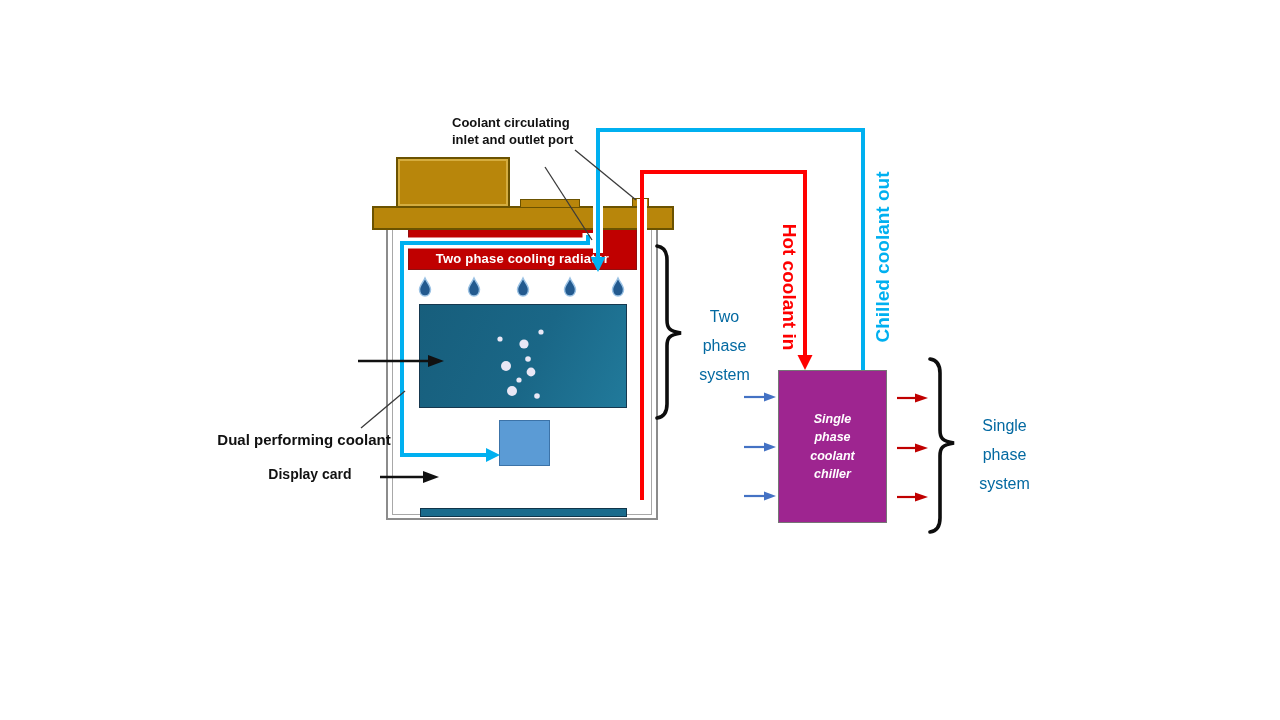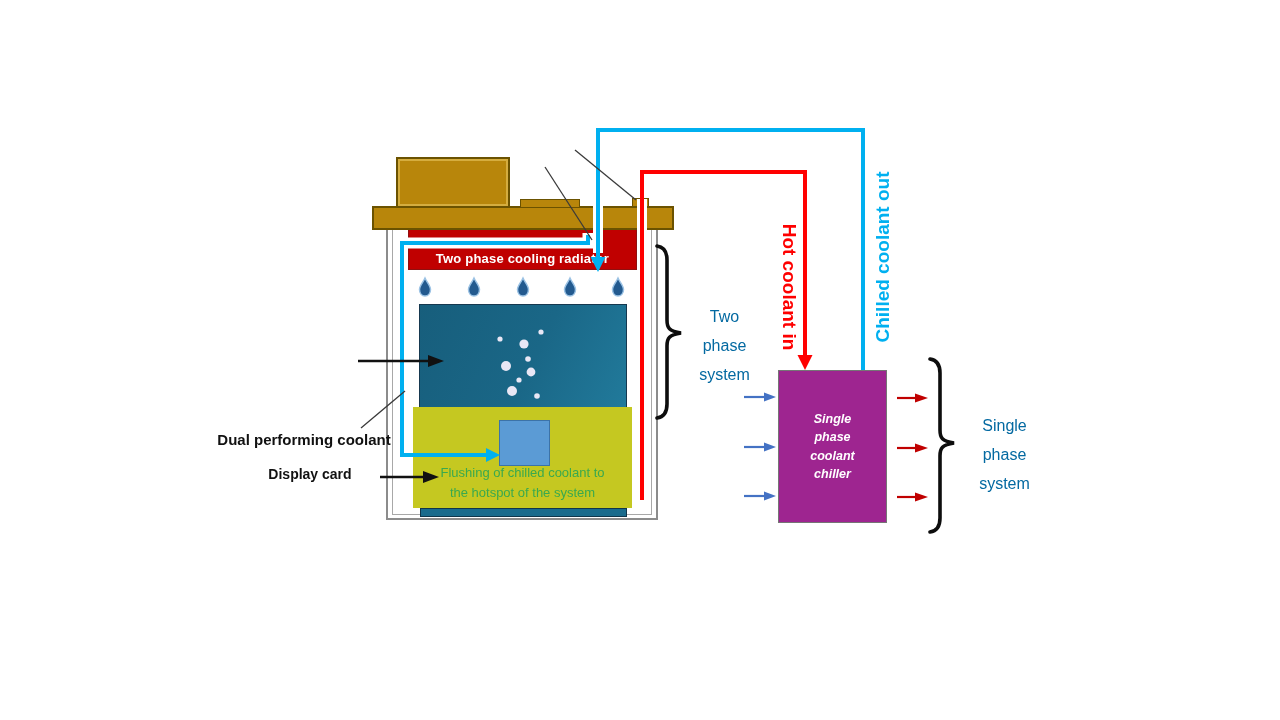--- a/index.html
+++ b/index.html
@@ -61,40 +61,40 @@
 
   <div class="abs" id="tank-outer"></div>
   <div class="abs" id="tank-inner"></div>
 
   <div class="abs" id="radiator">
     <span class="lbl">Two phase cooling radiator</span>
   </div>
 
   <div class="abs" id="motherboard-block"></div>
 
-  <div class="abs" id="display-card-block">
-    <span class="lbl">Flushing of chilled coolant to</span>
-    <span class="lbl">the hotspot of the system</span>
-  </div>
 
   <div class="abs" id="pcb-strip"></div>
   <div class="abs" id="cpu-block"></div>
 
   <div class="abs" id="lid"></div>
   <div class="abs" id="lid-block-large"></div>
   <div class="abs" id="lid-block-small"></div>
   <div class="abs" id="lid-block-port"></div>
 
   <div class="abs" id="chiller-box">
     <span class="lbl">Single</span>
     <span class="lbl">phase</span>
     <span class="lbl">coolant</span>
     <span class="lbl">chiller</span>
   </div>
 
+  <div class="abs black-label" id="coolant-port-label">
+    <div>Coolant circulating</div>
+    <div>inlet and outlet port</div>
+  </div>
 
 
   <div class="abs black-label" id="dual-coolant-label">Dual performing coolant</div>
 
   <div class="abs black-label" id="display-card-label">Display card</div>
 
   <div class="abs system-label" id="two-phase-label">
     <div>Two</div>
     <div>phase</div>
     <div>system</div>

